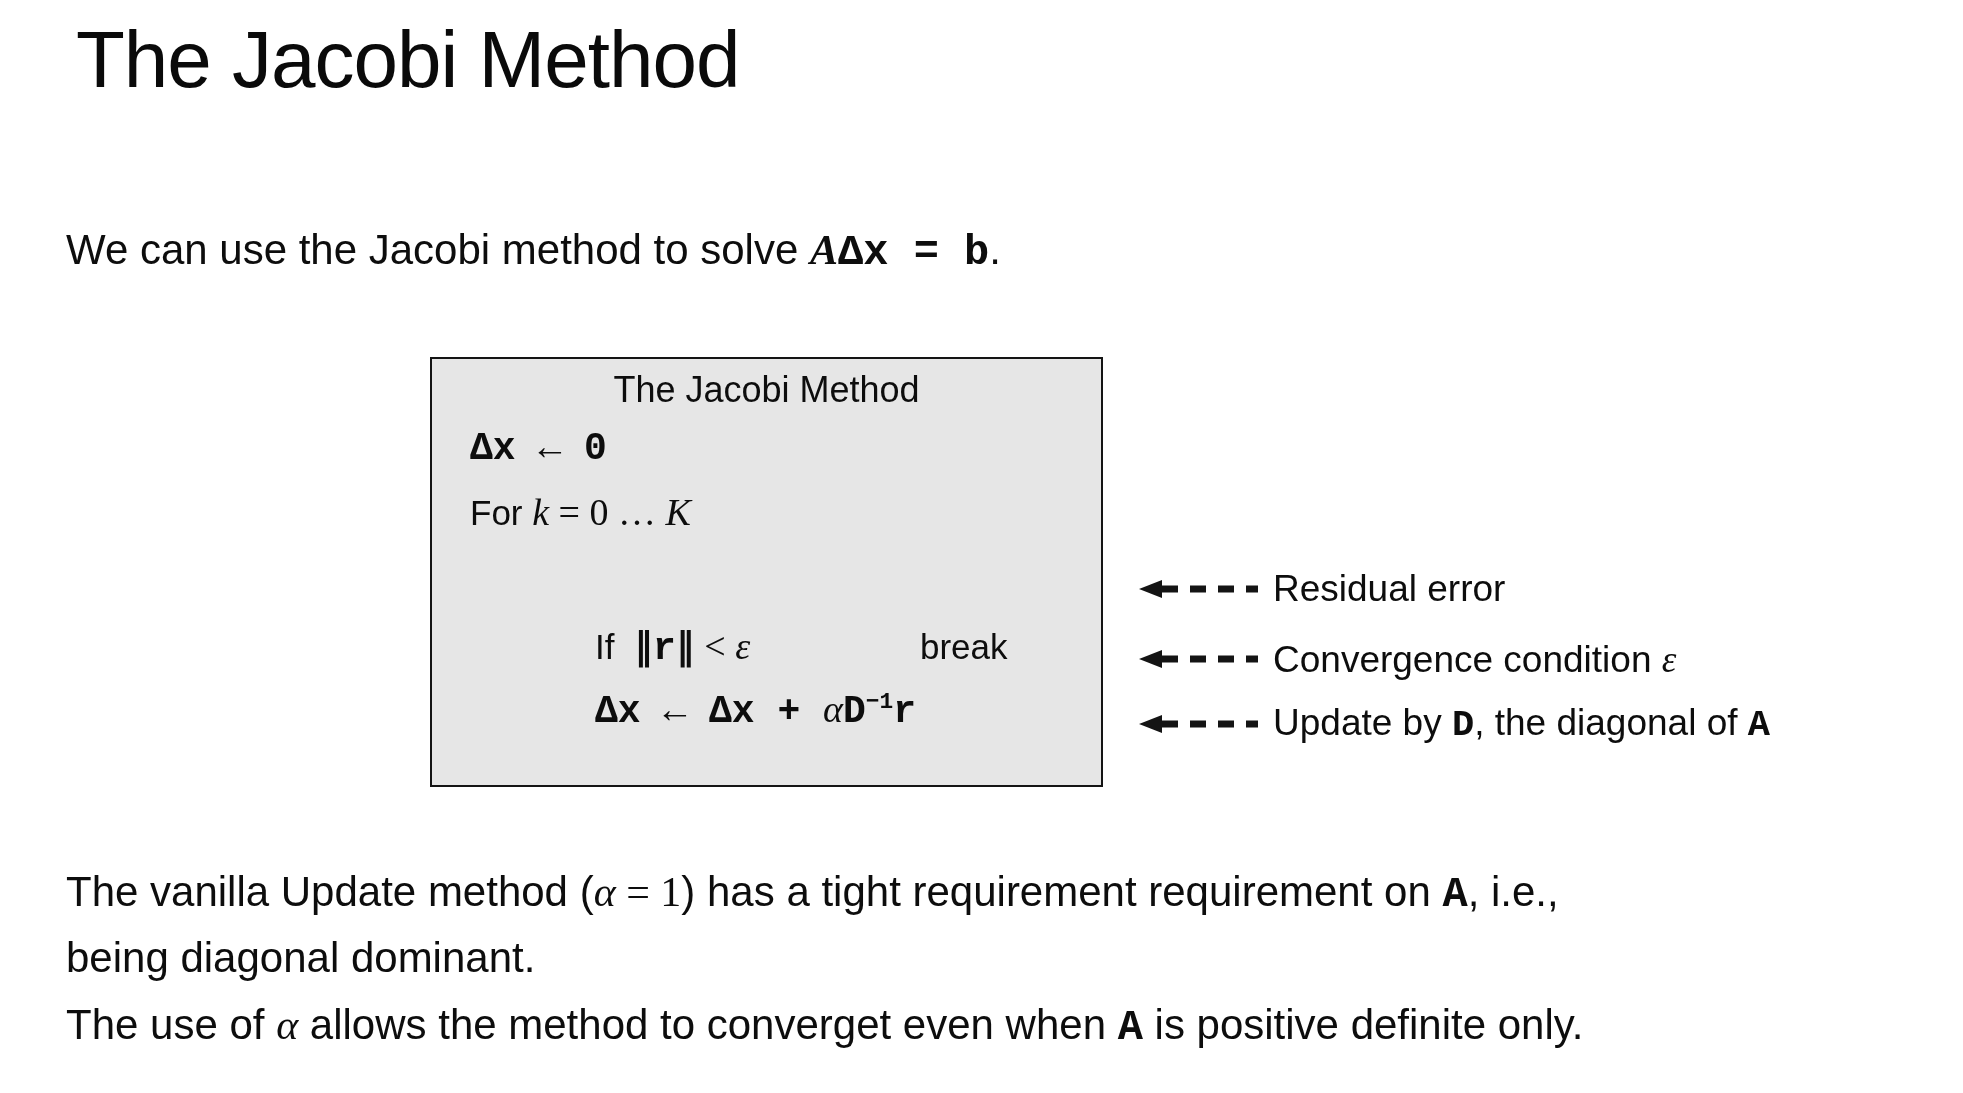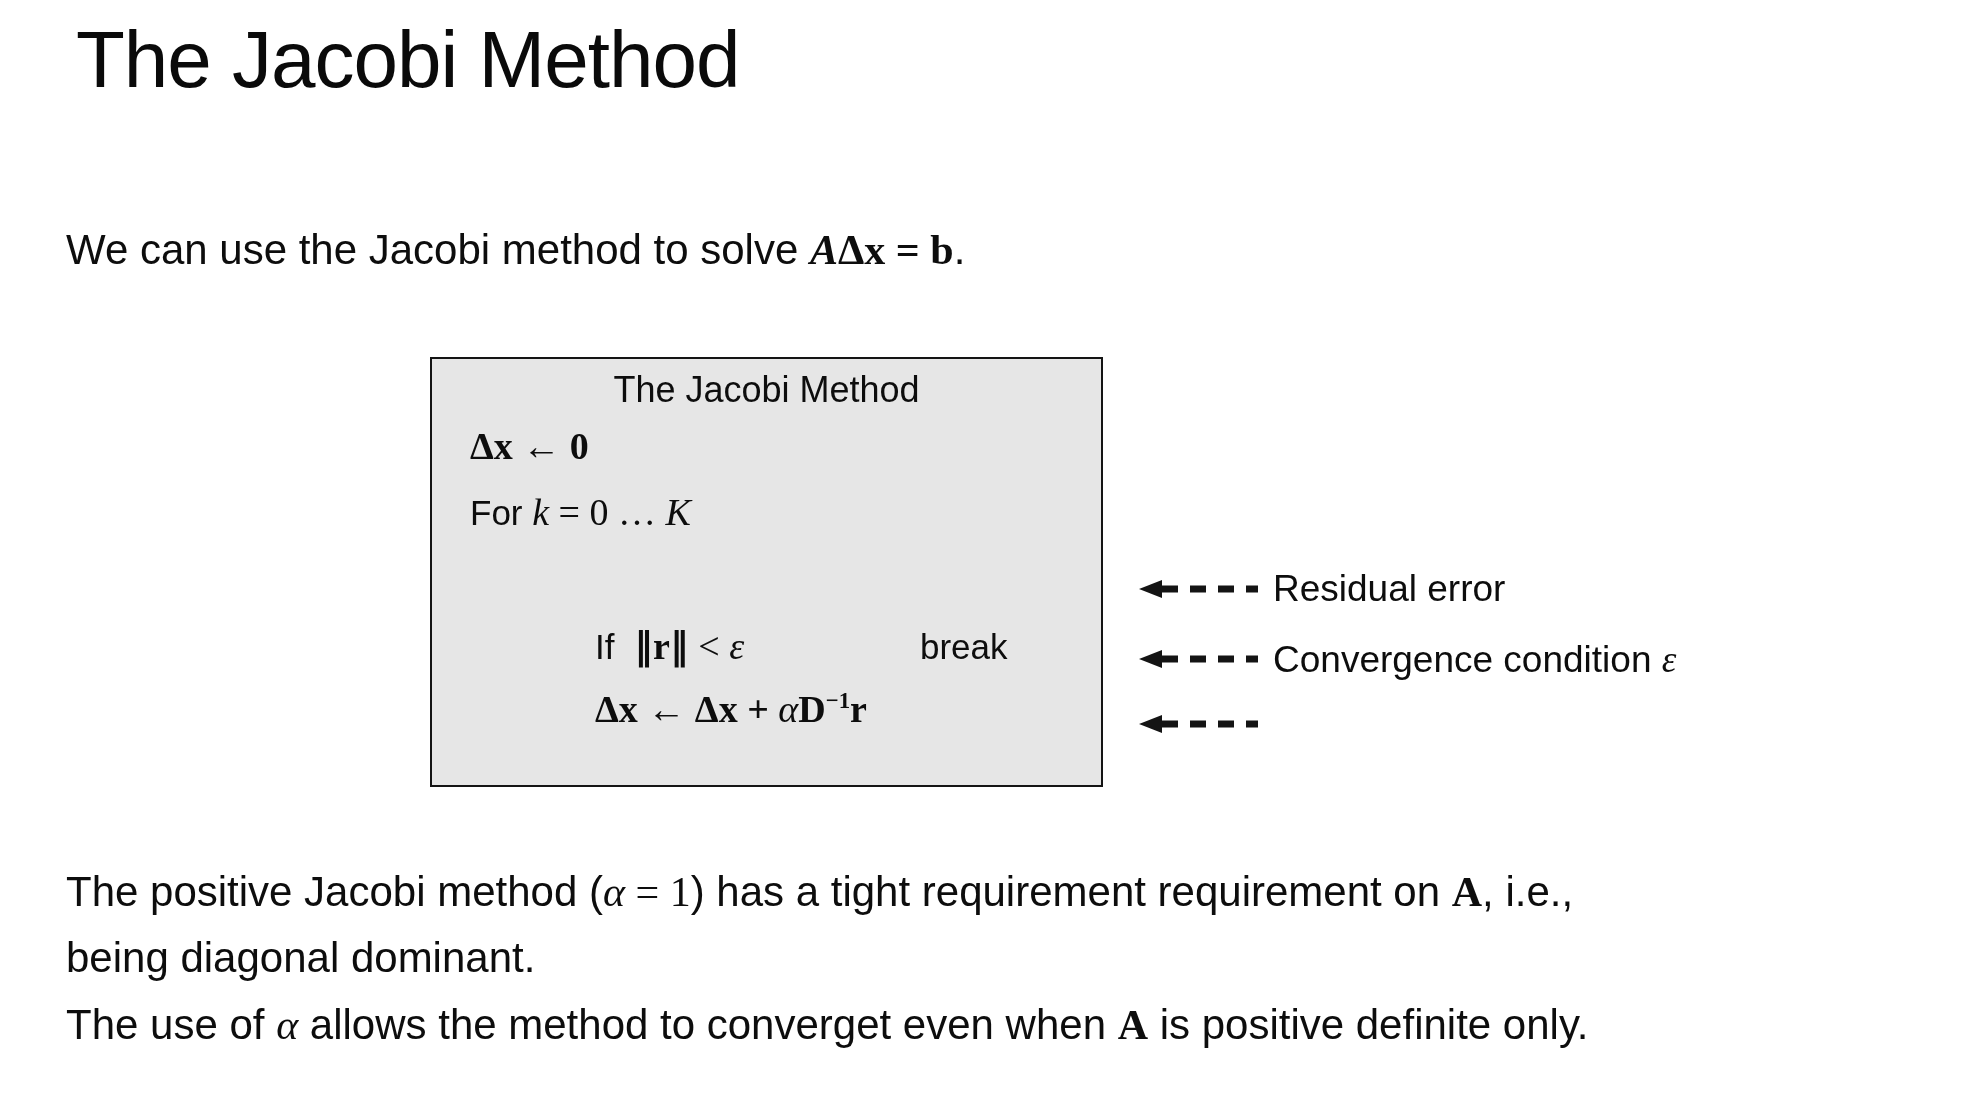--- a/index.html
+++ b/index.html
@@ -7,21 +7,21 @@
     width: 1963px; height: 1093px;
     background: #ffffff;
     position: relative;
     overflow: hidden;
     color: #0d0d0d;
     font-family: "Liberation Sans", sans-serif;
   }
   .seg { white-space: pre; margin-top: 8px; }
   .sans { font-family: "Liberation Sans", sans-serif; }
   .m    { font-family: "Liberation Serif", "DejaVu Serif", serif; }
-  .mb   { font-family: Liberation Serif, serif; font-weight: bold; }
+  .mb   { font-family: Liberation Mono, monospace; font-weight: bold; }
   .mi   { font-family: "Liberation Serif", "DejaVu Serif", serif; font-style: italic; }
   .mbi  { font-family: "Liberation Serif", "DejaVu Serif", serif; font-weight: bold; font-style: italic; }
   .bars { font-family: "DejaVu Serif", "DejaVu Sans", serif; font-weight: bold; }
   .sup  { font-size: 60%; vertical-align: super; }
 
   .slide-title {
     position: absolute; left: 76px; top: 14px;
     font-size: 80px; font-weight: 400; letter-spacing: -1px;
     margin: 0; color: #0a0a0a;
     font-family: "Liberation Sans", sans-serif;
@@ -111,19 +111,20 @@
       <line x1="24" y1="13" x2="120" y2="13" stroke="#141414" stroke-width="7" stroke-dasharray="16 12"></line>
     </svg>
     <span class="ann-label"><span class="seg sans">Convergence condition </span><span class="seg mi">ε</span></span>
   </div>
 
   <div class="ann ann-3">
     <svg class="arrow-svg" width="120" height="26" viewBox="0 0 120 26">
       <polygon points="1,13 24,4 24,22" fill="#141414"></polygon>
       <line x1="24" y1="13" x2="120" y2="13" stroke="#141414" stroke-width="7" stroke-dasharray="16 12"></line>
     </svg>
+    <span class="ann-label"><span class="seg sans">Update by </span><span class="seg mb">D</span><span class="seg sans">, the diagonal of </span><span class="seg mb">A</span></span>
   </div>
 
-  <p class="para p1a"><span class="seg sans">The positive Jacobi method (</span><span class="seg mi">α</span><span class="seg m"> = 1</span><span class="seg sans">) has a tight requirement requirement on </span><span class="seg mb">A</span><span class="seg sans">, i.e.,</span></p>
+  <p class="para p1a"><span class="seg sans">The vanilla Update method (</span><span class="seg mi">α</span><span class="seg m"> = 1</span><span class="seg sans">) has a tight requirement requirement on </span><span class="seg mb">A</span><span class="seg sans">, i.e.,</span></p>
   <p class="para p1b"><span class="seg sans">being diagonal dominant.</span></p>
   <p class="para p2"><span class="seg sans">The use of </span><span class="seg mi">α</span><span class="seg sans"> allows the method to converget even when </span><span class="seg mb">A</span><span class="seg sans"> is positive definite only.</span></p>
 
 </div>
 
 </body></html>

